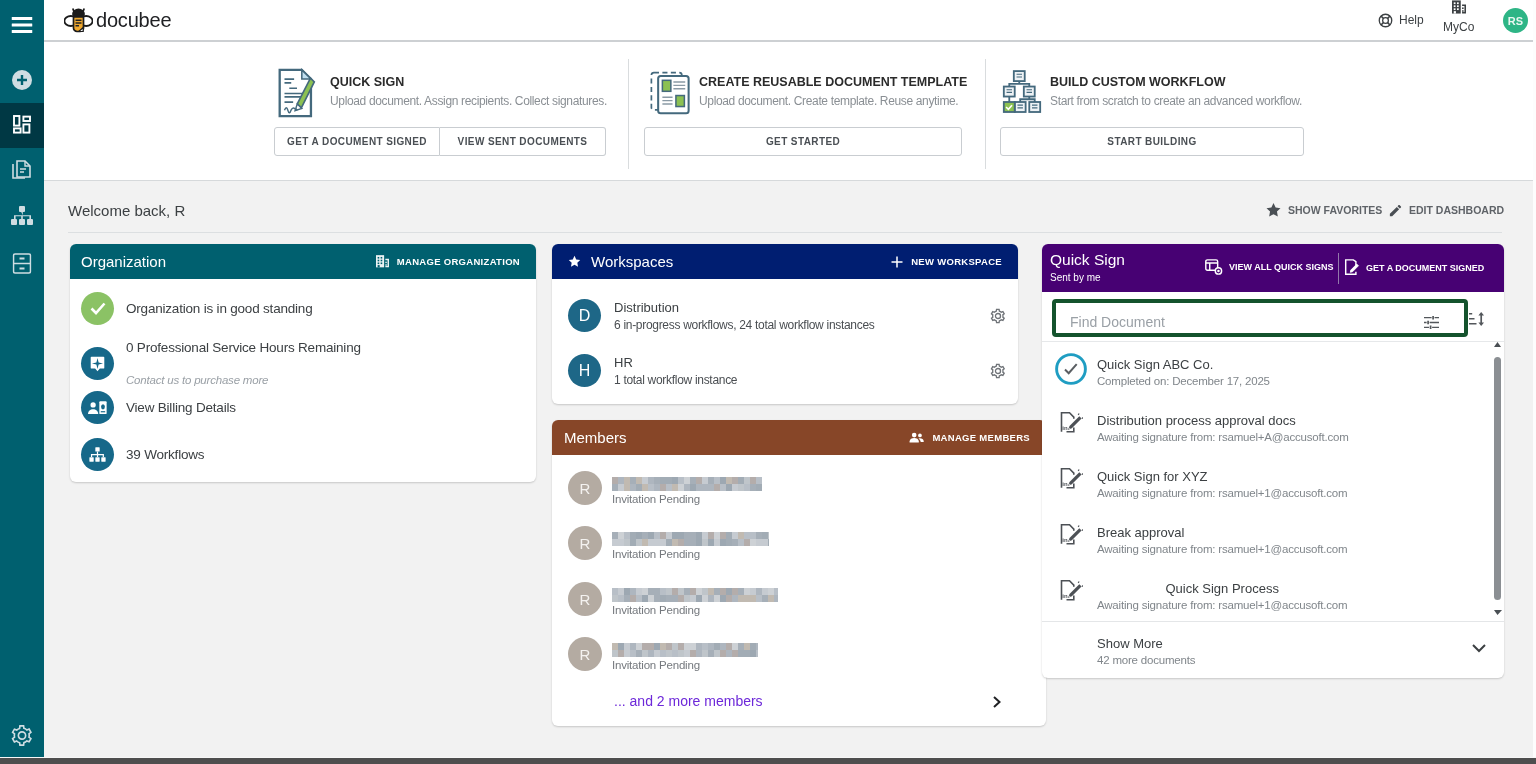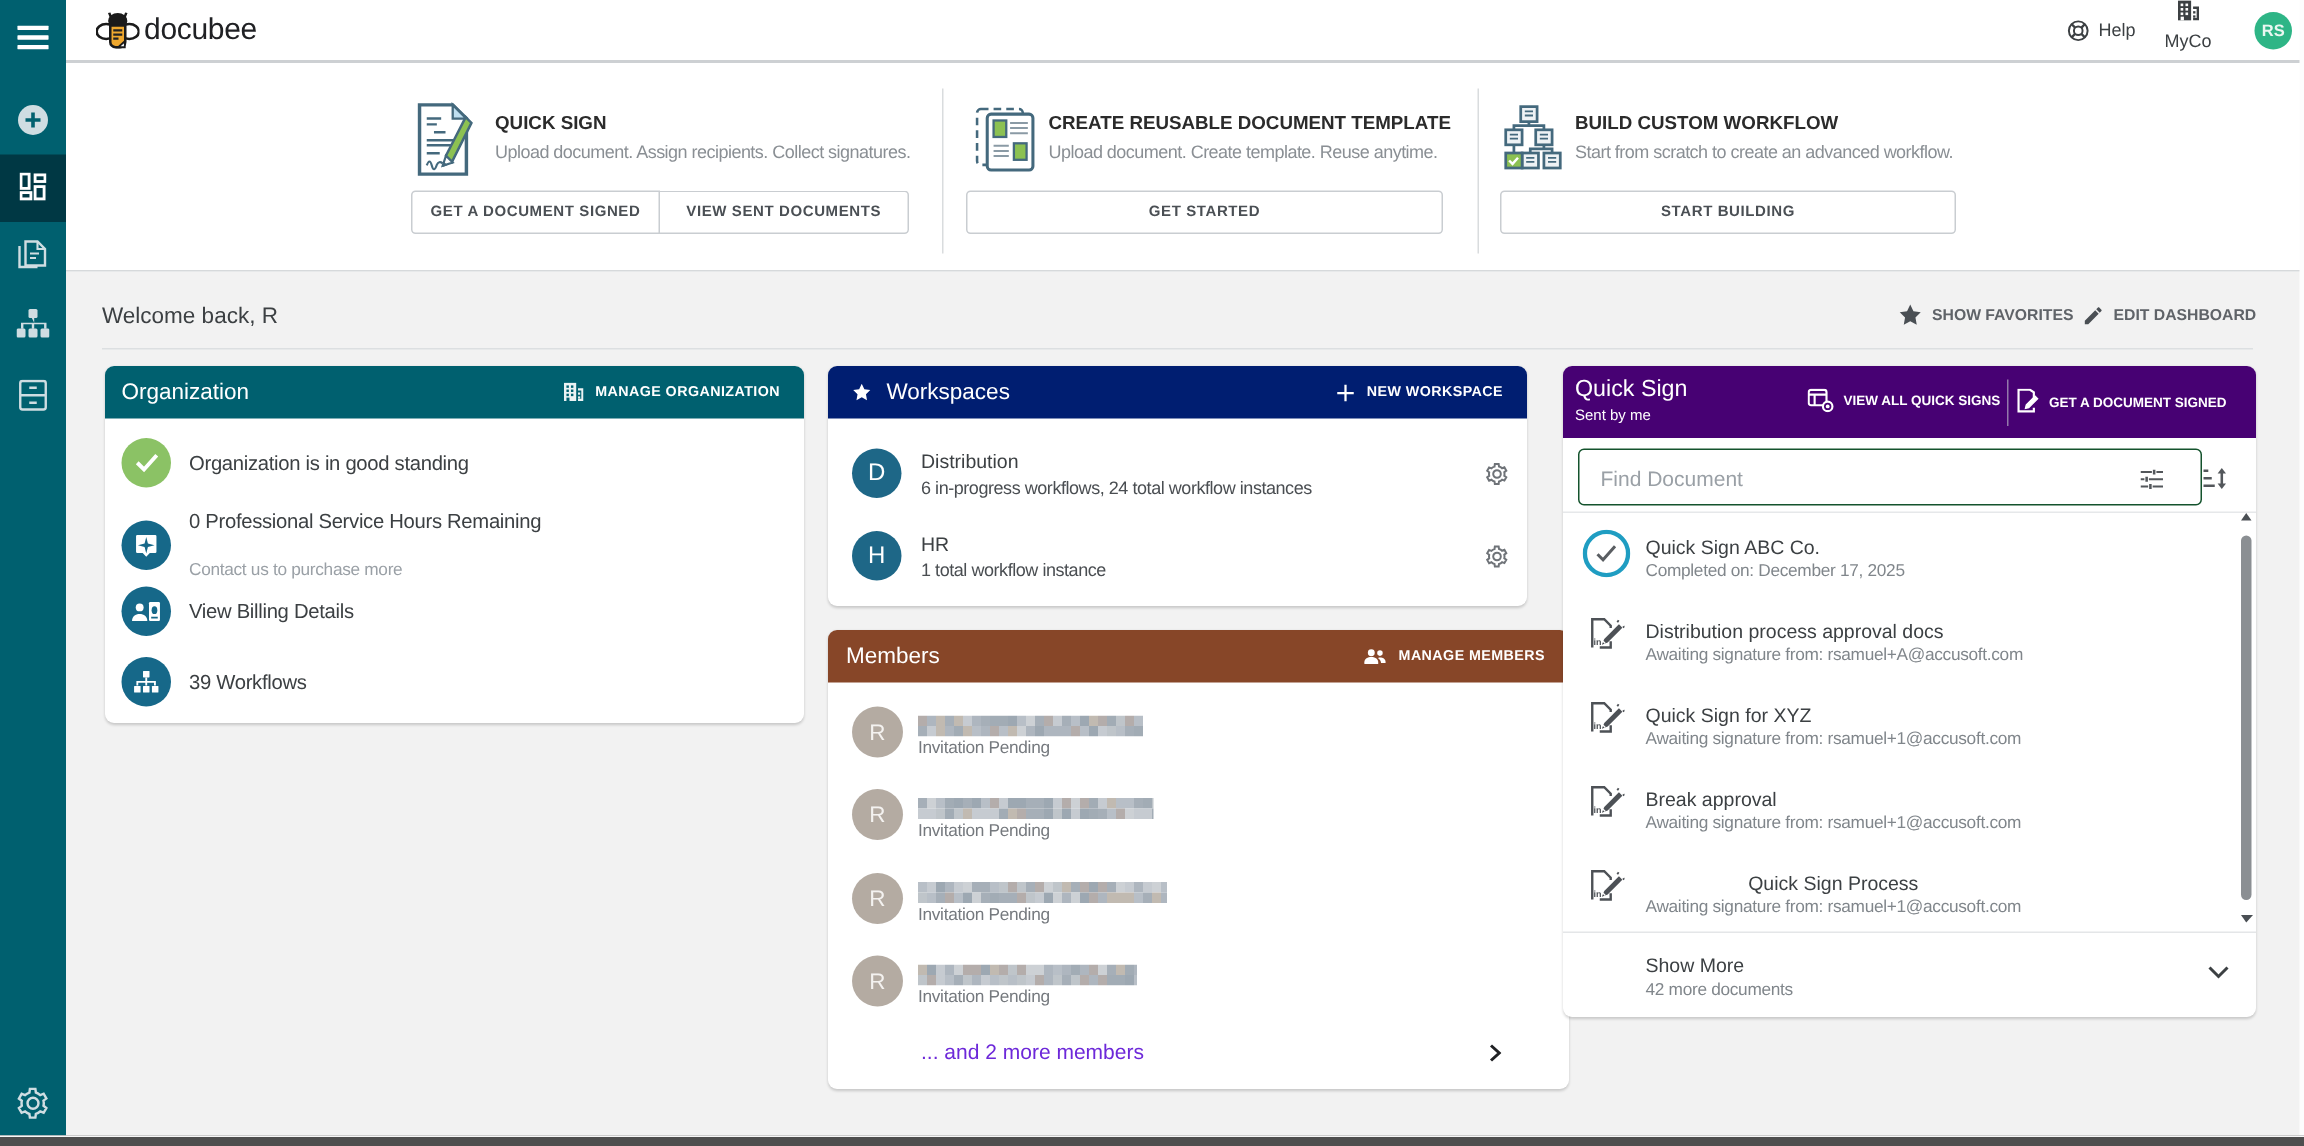--- a/index.html
+++ b/index.html
@@ -34,21 +34,21 @@
 .chdr { position:absolute; left:0; top:0; right:0; height:35px; border-radius:6px 6px 0 0; color:#fff; display:flex; align-items:center; }
 .chdr .ttl { font-size:15px; margin-left:11px; }
 .chdr .act { position:absolute; right:16px; display:flex; align-items:center; gap:8px; font-size:9.5px; font-weight:bold; letter-spacing:0.3px; }
 
 
 #org { left:70px; top:244px; width:466px; height:238px; }
 #org .chdr { background:#00606f; }
 .orow { position:absolute; left:11px; display:flex; align-items:center; }
 .ocirc { width:33px; height:33px; border-radius:50%; display:flex; align-items:center; justify-content:center; flex:none; }
 .otext { margin-left:12px; font-size:13.5px; color:#3c4043; letter-spacing:-0.2px; }
-.osub { font-size:11.5px; color:#9aa0a6; margin-top:19px; letter-spacing:-0.2px; }
+.osub { font-size:11.5px; color:#9aa0a6; margin-top:19px; letter-spacing:-0.2px;font-style:italic; }
 
 
 #ws { left:552px; top:244px; width:466px; height:160px; }
 #ws .chdr { background:#001e71; }
 .wrow { position:absolute; left:16px; display:flex; align-items:center; }
 .wav { width:33px; height:33px; border-radius:50%; background:#1e6787; color:#fff; font-size:16px; display:flex; align-items:center; justify-content:center; }
 .wname { margin-left:13px; font-size:13px; color:#3c4043; }
 .wsub { font-size:12px; color:#4a4e52; margin-top:3px; letter-spacing:-0.3px; }
 
 
@@ -57,21 +57,21 @@
 .mav { position:absolute; width:34px; height:34px; border-radius:50%; background:#b4aba2; color:#f4f2f0; font-size:15px; display:flex; align-items:center; justify-content:center; }
 .mblur { position:absolute; left:60px; height:12px; border-radius:1px; }
 .mpend { position:absolute; left:60px; font-size:11.5px; color:#75797e; letter-spacing:-0.2px; }
 
 
 #qs { left:1042px; top:244px; width:462px; height:434px; }
 #qs .chdr { background:#470173; height:48px; display:block; }
 #qs .chdr .ttl { display:block; margin:7px 0 0 8px; font-size:15.5px; }
 #qs .chdr .sub { display:block; margin:3px 0 0 8px; font-size:10px; }
 .qact { position:absolute; display:flex; align-items:center; gap:5px; font-size:9px; font-weight:bold; color:#fff; letter-spacing:0; white-space:nowrap; }
-#qsearch { position:absolute; left:10px; top:55px; width:416px; height:38px; border:1px solid #14532d; border-radius:4px;padding-left:28px; }
+#qsearch { position:absolute; left:10px; top:55px; width:416px; height:38px; border:4px solid #14532d; border-radius:4px;padding-left:28px; }
 #qsearch .ph { position:absolute; left:14px; top:11px; font-size:14px; color:#9aa0a6; }
 .qitem { position:absolute; left:0; padding-top:7px; }
 .qtitle { font-size:13px; color:#3c4043; }
 .qsub { font-size:11.5px; color:#80868b; margin-top:3px; letter-spacing:-0.2px; }
 #qfoot { position:absolute; left:0; bottom:0; width:462px; height:57px; border-top:1px solid #e4e6e8; }
 #scrollbar { position:absolute; right:1px; top:97px; width:11px; height:275px; }
 #sthumb { position:absolute; left:2px; top:16px; width:7px; height:243px; background:#8b8f93; border-radius:4px; }
 </style>
 </head>
 <body>

